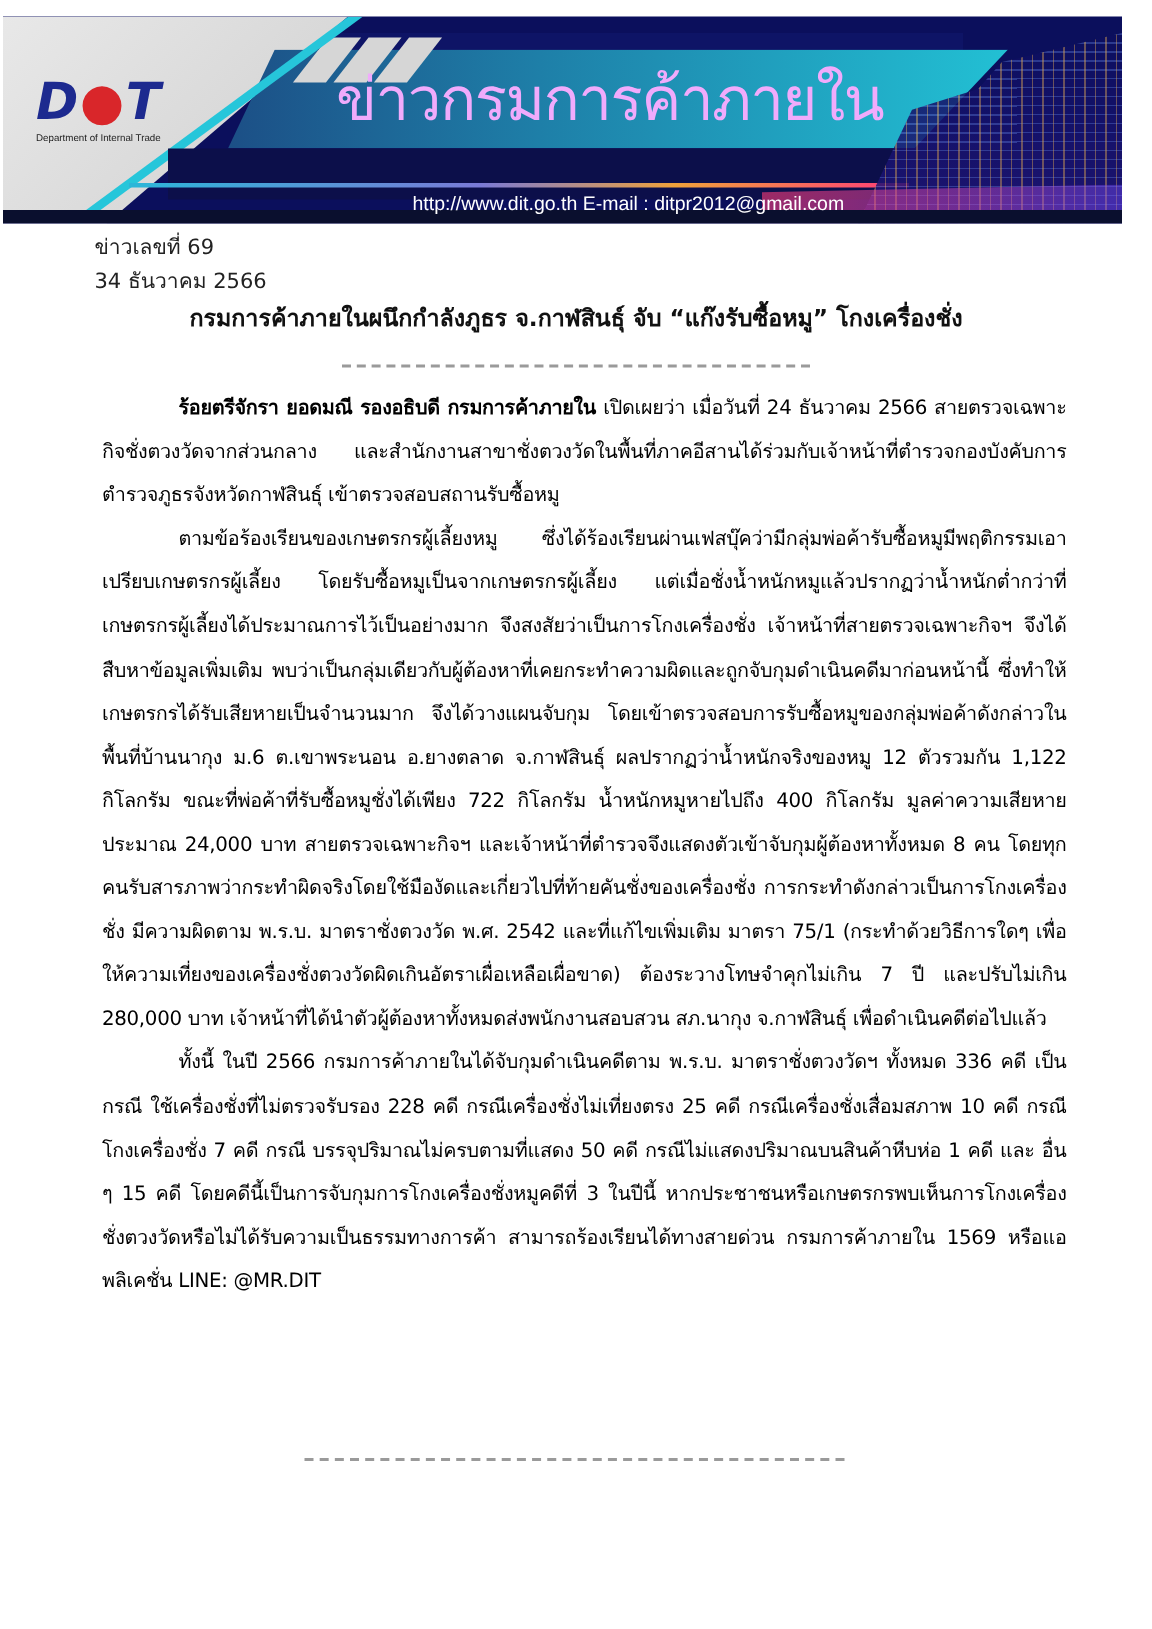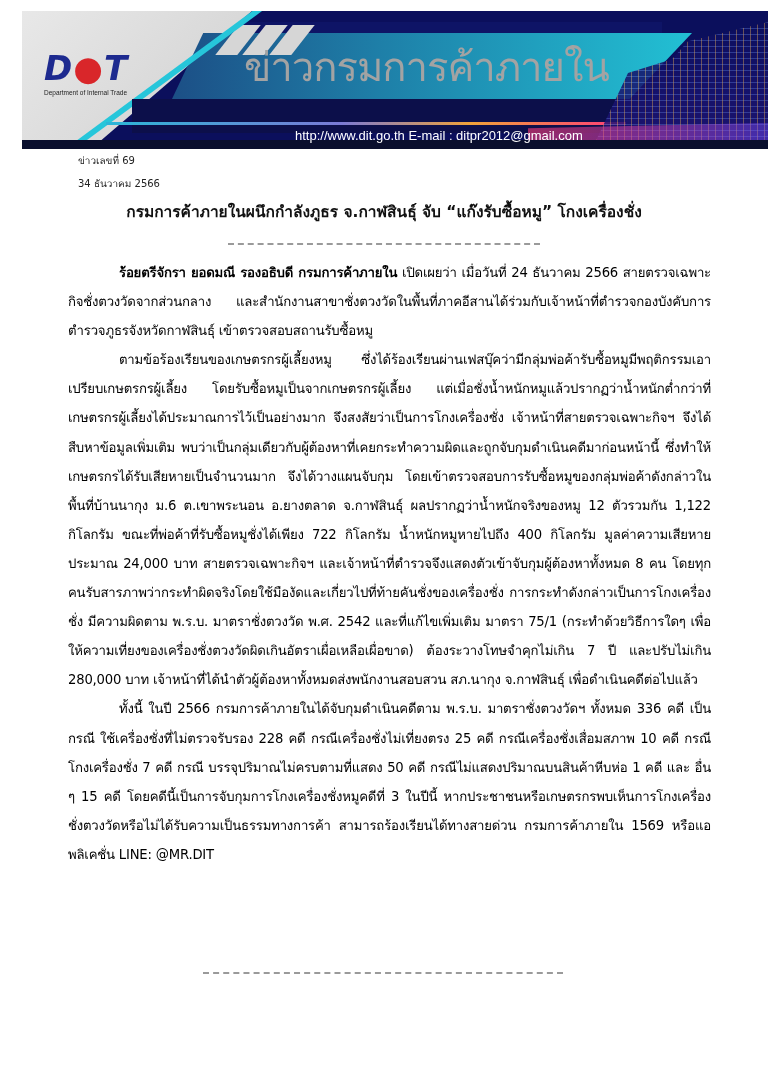--- a/index.html
+++ b/index.html
@@ -1,21 +1,21 @@
 <!DOCTYPE html>
 <html><head>
 <meta charset="utf-8">
 <style>
   * { box-sizing: border-box; margin: 0; padding: 0; }
   html, body { width: 768px; height: 1086px; background: #ffffff; overflow: hidden; }
   body { position: relative; font-family: "DejaVu Sans", sans-serif; color: #222; }
 
   
   .banner {
-    position: absolute; left: 22px; top: 11px; width: 746px; height: 138px;
+    position: absolute; left: 2px; top: 11px; width: 746px; height: 138px;
     background: #0b0f5c; overflow: hidden;
   }
   .banner .grey-panel {
     position: absolute; left: 0; top: 0; width: 230px; height: 138px;
     background: linear-gradient(135deg, #e8e8e8 0%, #cfcfcf 100%);
     clip-path: polygon(0 0, 100% 0, 30% 100%, 0 100%);
   }
   .banner .cyan-stripe {
     position: absolute; left: 0; top: 0; width: 240px; height: 138px;
     background: #26c6da;
@@ -65,34 +65,34 @@
     font-family: "DejaVu Sans", sans-serif; font-weight: bold; font-style: italic;
     font-size: 34px; color: #1d2a8f; letter-spacing: 1px; line-height: 38px;
   }
   .logo .dit .i-mark { color: #d9262a; }
   .logo .dept {
     font-family: "Liberation Sans", sans-serif; font-size: 6.5px; color: #222; margin-top: 2px; white-space: nowrap;
   }
 
   .banner-title {
     position: absolute; left: 222px; top: 30px; font-family: "DejaVu Sans", sans-serif;
-    font-size: 40px; color: #a3a3a3; line-height: 52px; letter-spacing: -1px; white-space: nowrap;
+    font-size: 40px; color: #f0abfc; line-height: 52px; letter-spacing: -1px; white-space: nowrap;
   }
   .banner-address {
     position: absolute; left: 170px; top: 91px; font-family: "DejaVu Sans", sans-serif;
     font-style: italic; font-size: 15px; color: #ffffff; white-space: nowrap;
   }
   .banner-contact {
     position: absolute; left: 233px; top: 117px; font-family: "Liberation Sans", sans-serif;
     font-size: 13px; color: #ffffff; white-space: nowrap; line-height: 16px; padding-left: 40px;
   }
 
   
   .meta {
-    position: absolute; left: 78px; font-family: "DejaVu Sans", sans-serif; font-size: 10px; color: #222;
+    position: absolute; left: 63px; font-family: "DejaVu Sans", sans-serif; font-size: 14px; color: #222;
   }
   .meta.num { top: 153px; }
   .meta.date { top: 176px; }
 
   .headline {
     position: absolute; left: 0; top: 199px; width: 768px; text-align: center;
     font-family: "DejaVu Sans", sans-serif; font-weight: bold; font-size: 15.5px; color: #111;
   }
 
   .sep { position: absolute; height: 0; border-top: 2px dashed #9a9a9a; }

